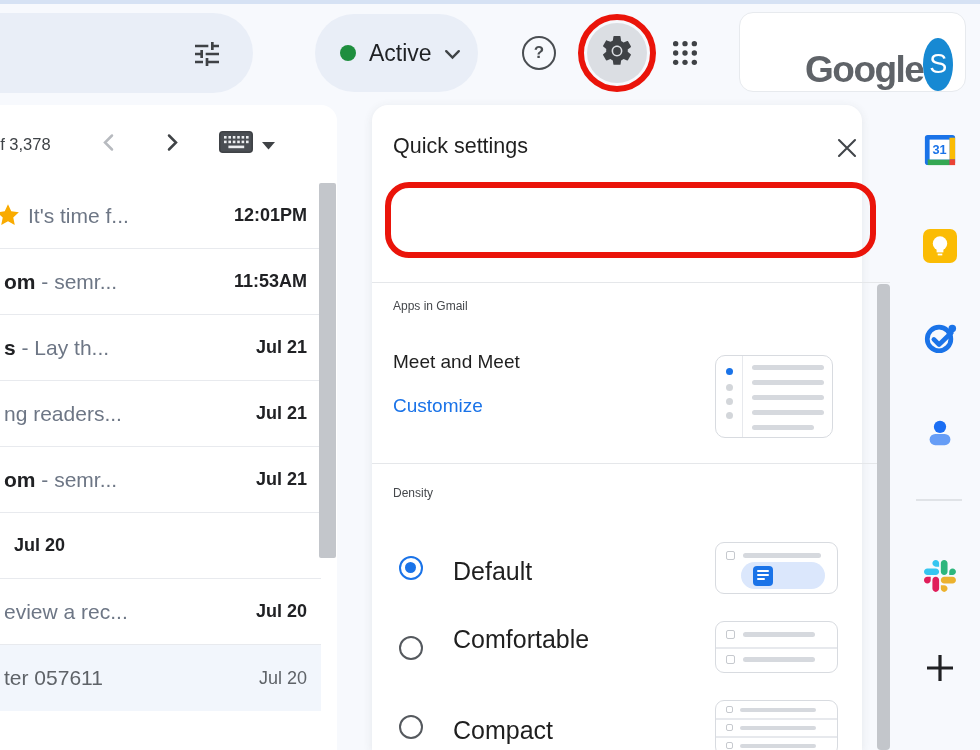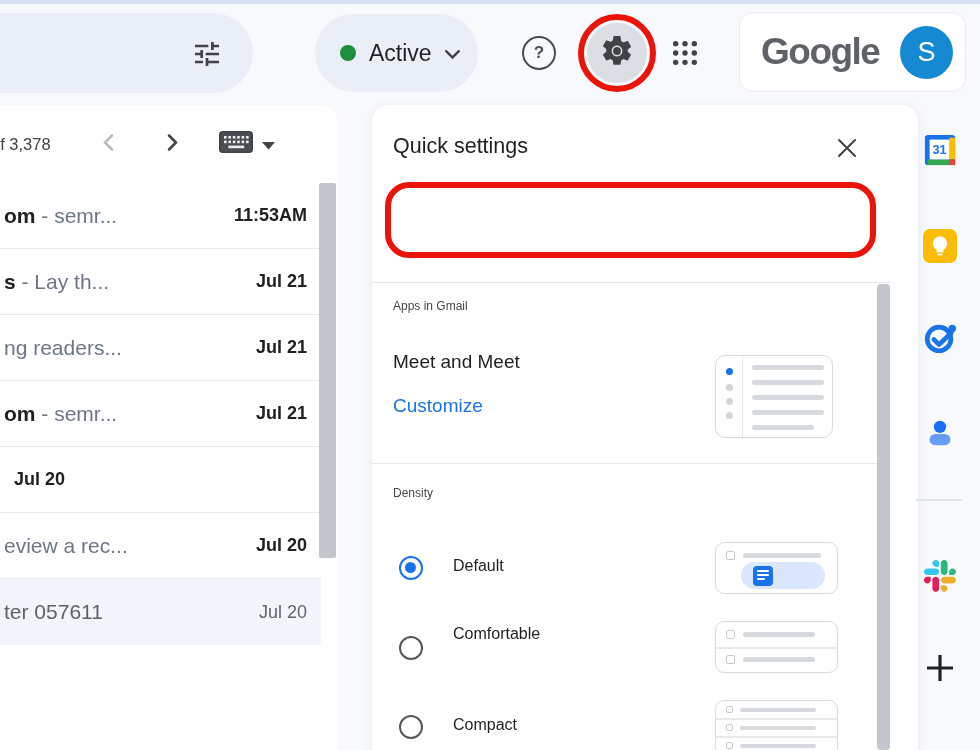--- a/index.html
+++ b/index.html
@@ -21,21 +21,21 @@
   .helpbtn{left:522px;top:36px;width:34px;height:34px;border:2.5px solid #4a4e52;
            border-radius:50%;box-sizing:border-box;display:flex;align-items:center;
            justify-content:center;font-size:17px;font-weight:700;color:#4a4e52;cursor:pointer;}
   .gear-red{left:578px;top:14px;width:78px;height:78px;border:6px solid #ea140a;
             border-radius:50%;box-sizing:border-box;}
   .gear-gray{left:587px;top:23px;width:60px;height:60px;border-radius:50%;
              background:#dbdee3;display:flex;align-items:center;justify-content:center;cursor:pointer;}
   .appsbtn{left:671px;top:39px;width:28px;height:28px;cursor:pointer;}
   .gbox{left:739px;top:12px;width:227px;height:80px;background:#fff;
         border:1px solid #e7eaee;border-radius:14px;box-sizing:border-box;
-        display:flex;align-items:center;}
+        display:flex;align-items:flex-end;padding-left:44px;}
   .glogo{font-size:37px;font-weight:700;color:#5f6368;letter-spacing:-1.5px;margin-left:21px;}
   .avatar{width:53px;height:53px;border-radius:50%;background:#1789d3;color:#fff;
           font-size:27px;font-weight:500;display:flex;align-items:center;
           justify-content:center;margin-left:auto;margin-right:12px;cursor:pointer;}
 
   
   .mailpanel{left:0;top:105px;width:337px;height:645px;background:#fff;
              border-radius:0 16px 0 0;overflow:hidden;}
   .mtoolbar{position:absolute;left:0;top:0;width:337px;height:78px;display:flex;align-items:center;}
   .mcount{font-size:16.5px;color:#3f4347;margin-left:-9px;white-space:nowrap;}
@@ -50,21 +50,21 @@
   .mtext{font-size:21px;color:#6d7685;white-space:nowrap;overflow:hidden;flex:1;}
   .mtext b{color:#202124;font-weight:700;}
   .mtime{font-size:18px;font-weight:700;color:#202124;margin-left:10px;white-space:nowrap;}
   .mrow.read{background:#f2f6fc;border-bottom:none;}
   .mrow.read .mtext{color:#5f6368;}
   .mrow.read .mtime{font-weight:400;color:#5f6368;}
   .staremoji{width:28px;height:28px;margin-left:-10px;margin-right:6px;flex:none;}
   .mscroll{left:319px;top:183px;width:17px;height:375px;background:#c3c6cb;border-radius:2px;}
 
   
-  .qspanel{left:372px;top:105px;width:546px;height:645px;background:#fff;
+  .qspanel{left:372px;top:105px;width:490px;height:645px;background:#fff;
            border-radius:16px 16px 0 0;box-shadow:0 2px 10px rgba(60,64,67,.10);}
   .qstitle{position:absolute;left:21px;top:29px;font-size:21.5px;color:#1f1f1f;}
   .qsclose{position:absolute;left:463px;top:31px;width:28px;height:28px;cursor:pointer;}
   .redbox{position:absolute;left:13px;top:77px;width:491px;height:76px;
           border:6px solid #ea140a;border-radius:24px;box-sizing:border-box;}
   .seeall{position:absolute;left:30px;top:87px;width:457px;height:56px;background:#fff;
           border:1.5px solid #d8dbdf;border-radius:28px;box-sizing:border-box;
           display:flex;align-items:center;justify-content:center;
           font-size:19px;font-weight:500;color:#1a73e8;cursor:pointer;}
   .qsdiv{position:absolute;left:0;width:518px;height:1px;background:#e5e7ea;}
@@ -78,21 +78,21 @@
   .ta-strip{position:absolute;left:0;top:0;bottom:0;width:26px;border-right:1.5px solid #e7e9ed;}
   .ta-dot{position:absolute;left:10px;width:7px;height:7px;border-radius:50%;background:#d3d6da;}
   .ta-dot.blue{background:#1a73e8;}
   .ta-bar{position:absolute;left:36px;height:5px;border-radius:3px;background:#d6d9de;}
 
   .opt-radio{position:absolute;left:27px;width:24px;height:24px;border-radius:50%;
              box-sizing:border-box;border:2.5px solid #55595e;cursor:pointer;}
   .opt-radio.sel{border-color:#1a73e8;}
   .opt-radio.sel .rdot{position:absolute;left:4px;top:4px;width:11px;height:11px;
                        border-radius:50%;background:#1a73e8;}
-  .optlabel{position:absolute;left:81px;font-size:16px;color:#1f1f1f;}
+  .optlabel{position:absolute;left:81px;font-size:25px;color:#1f1f1f;}
 
   .t-density{left:343px;width:123px;border-radius:9px;}
   .td-sq{position:absolute;border:1.5px solid #c6c9ce;border-radius:2px;box-sizing:border-box;}
   .td-bar{position:absolute;border-radius:3px;background:#d6d9de;}
   .td-div{position:absolute;left:0;right:0;height:1.5px;background:#e7e9ed;}
   .td-pill{position:absolute;left:25px;top:19px;width:84px;height:27px;border-radius:14px;
            background:#dbe7fc;}
   .td-doc{position:absolute;left:12px;top:3.5px;width:20px;height:20px;border-radius:4px;
           background:#1a73e8;}
   .td-doc i{position:absolute;left:4px;height:2.2px;background:#fff;border-radius:1px;}
@@ -206,20 +206,29 @@
         <span class="kcaret">
           <svg width="13" height="8" viewBox="0 0 13 8">
               <polygon points="0,0 13,0 6.5,7.5" fill="#3f4246"></polygon>
             </svg>
         </span>
       </span>
     </div>
 
     <div class="mrows">
       <div class="mrow">
+        <span class="staremoji">
+          <svg width="28" height="28" viewBox="0 0 24 24" fill="#f9ab00">
+              <path d="M12 2l2.8 6 6.5.8-4.8 4.5 1.3 6.4L12 16.6l-5.8 3.1 1.3-6.4L2.7 8.8 9.2 8z"></path>
+            </svg>
+        </span>
+        <span class="mtext"><b></b><span>It's time f...</span></span>
+        <span class="mtime">12:01PM</span>
+      </div>
+      <div class="mrow">
         <span class="mtext"><b>om</b><span> - semr...</span></span>
         <span class="mtime">11:53AM</span>
       </div>
       <div class="mrow">
         <span class="mtext"><b>s</b><span> - Lay th...</span></span>
         <span class="mtime">Jul 21</span>
       </div>
       <div class="mrow">
         <span class="mtext"><b></b><span>ng readers...</span></span>
         <span class="mtime">Jul 21</span>

